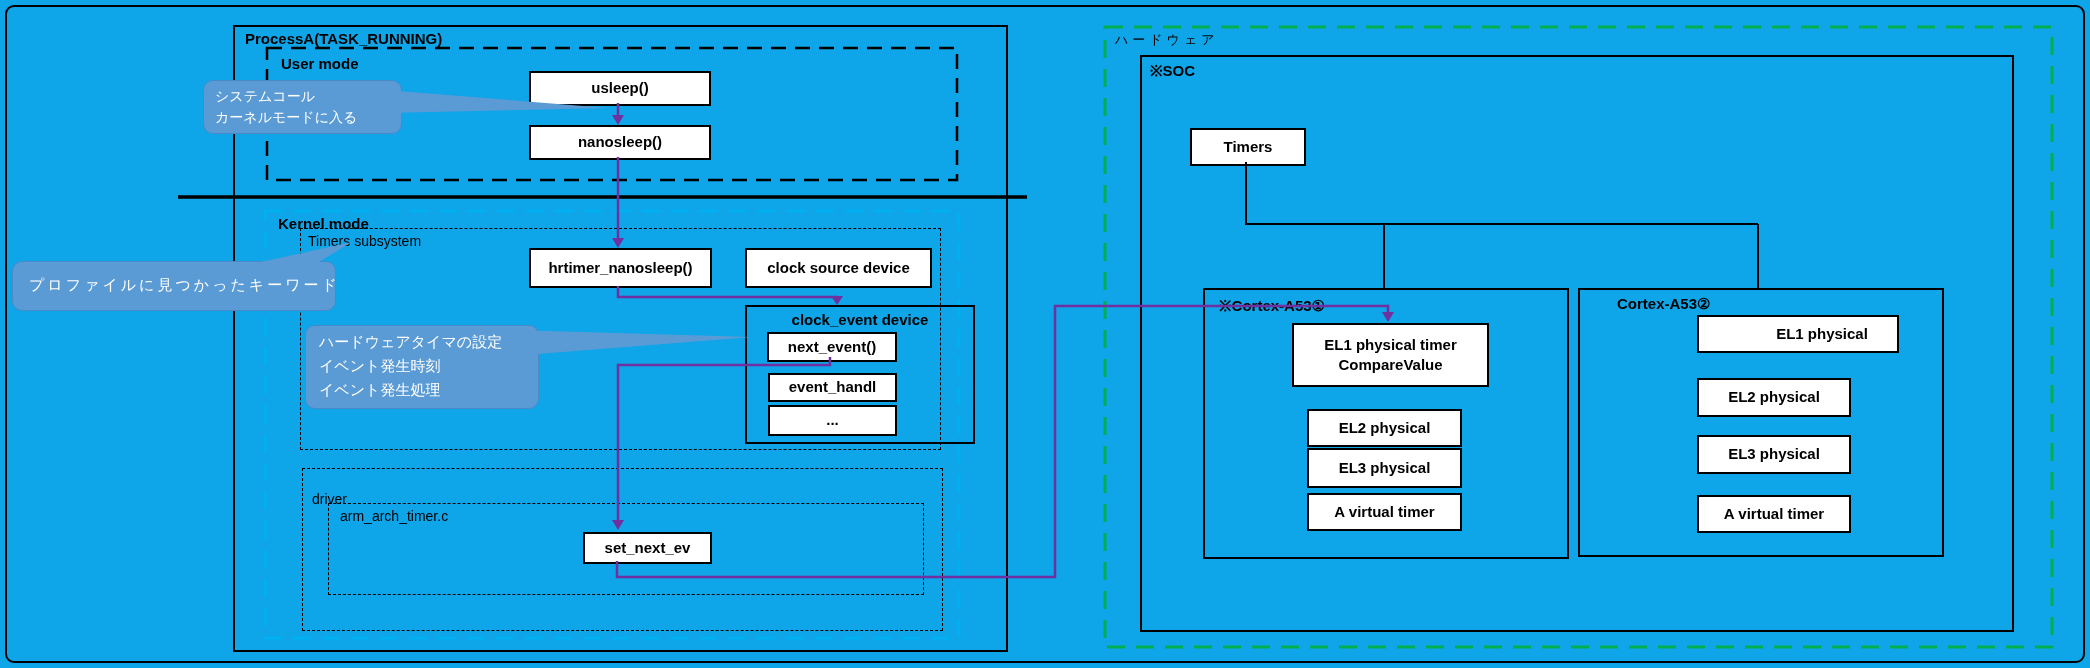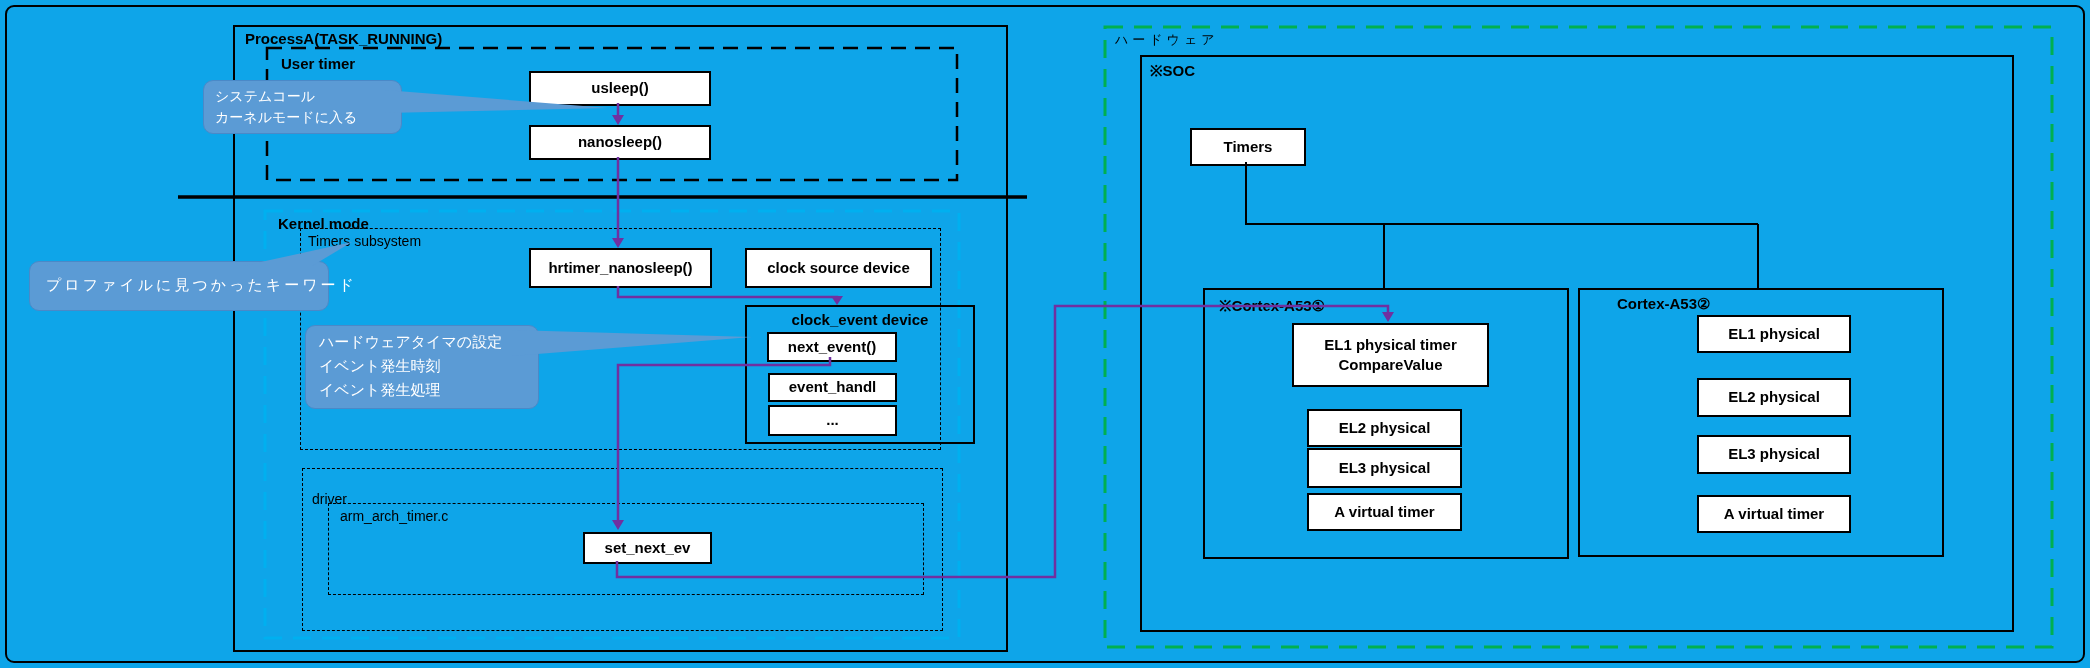--- a/index.html
+++ b/index.html
@@ -46,21 +46,21 @@
 
   <svg id="svg-bg" width="2090" height="668">
     <rect x="267" y="48" width="690" height="132" fill="none" stroke="#000" stroke-width="2.5" stroke-dasharray="15 9"></rect>
     <rect x="265" y="211" width="694" height="427" fill="none" style="stroke:var(--cyan)" stroke-width="3" stroke-dasharray="18 11"></rect>
     <rect x="1105" y="27" width="947" height="620" fill="none" style="stroke:var(--green)" stroke-width="3" stroke-dasharray="18 11"></rect>
   </svg>
 
   <div class="container-box" style="left:233px; top:25px; width:771px; height:623px; border-width:2.5px;"></div>
   <div class="region-label" style="left:245px; top:30px;">ProcessA(TASK_RUNNING)</div>
 
-  <div class="region-label" style="left:281px; top:55px;">User timer</div>
+  <div class="region-label" style="left:281px; top:55px;">User mode</div>
 
   <div class="solid-box" style="left:529px; top:71px; width:178px; height:31px;">usleep()</div>
   <div class="solid-box" style="left:529px; top:125px; width:178px; height:31px;">nanosleep()</div>
 
   <div class="region-label" style="left:278px; top:215px;">Kernel mode</div>
 
   <div class="thin-dashed-box" style="left:300px; top:228px; width:639px; height:220px;"></div>
   <div class="plain-label" style="left:308px; top:233px;">Timers subsystem</div>
 
   <div class="solid-box" style="left:745px; top:248px; width:183px; height:36px;">clock source device</div>
@@ -79,21 +79,21 @@
   <div class="thin-dashed-box" style="left:328px; top:503px; width:594px; height:90px;"></div>
   <div class="plain-label" style="left:340px; top:508px;">arm_arch_timer.c</div>
 
   <div class="solid-box" style="left:583px; top:532px; width:125px; height:28px;text-align:center;">set_next_ev</div>
 
   <div class="callout" style="left:203px; top:80px; width:197px; height:52px;">
     <div class="cl-line" style="position:absolute; left:11px; top:7px; font-size:14px;">システムコール</div>
     <div class="cl-line" style="position:absolute; left:11px; top:28px; font-size:14px;">カーネルモードに入る</div>
   </div>
 
-  <div class="callout jp-serif" style="left:29px; top:261px; width:298px; height:48px;">
+  <div class="callout jp-serif" style="left:12px; top:261px; width:298px; height:48px;padding-left:24px;">
     <div class="cl-line" style="position:absolute; left:16px; top:14px; font-size:15px; letter-spacing:3px;">プロファイルに見つかったキーワード</div>
   </div>
 
   <div class="callout" style="left:305px; top:325px; width:232px; height:82px;">
     <div class="cl-line" style="position:absolute; left:13px; top:7px; font-size:15px;">ハードウェアタイマの設定</div>
     <div class="cl-line" style="position:absolute; left:13px; top:31px; font-size:15px;">イベント発生時刻</div>
     <div class="cl-line" style="position:absolute; left:13px; top:55px; font-size:15px;">イベント発生処理</div>
   </div>
 
   <div class="plain-label jp-serif" style="left:1115px; top:31px; font-size:13px; letter-spacing:4px;">ハードウェア</div>
@@ -111,21 +111,21 @@
         <div>CompareValue</div>
       </div>
     </div>
     <div class="solid-box" style="left:102px; top:119px; width:151px; height:34px;">EL2 physical</div>
     <div class="solid-box" style="left:102px; top:158px; width:151px; height:36px;">EL3 physical</div>
     <div class="solid-box" style="left:102px; top:203px; width:151px; height:34px;">A virtual timer</div>
   </div>
 
   <div class="container-box" style="left:1578px; top:288px; width:362px; height:265px;">
     <div class="region-label" style="left:14px; top:5px;margin-left:23px;">Cortex-A53②</div>
-    <div class="solid-box" style="left:117px; top:25px; width:150px; height:34px;">EL1 physical</div>
+    <div class="solid-box" style="left:117px; top:25px; width:150px; height:34px;padding-left:48px;">EL1 physical</div>
     <div class="solid-box" style="left:117px; top:88px; width:150px; height:35px;">EL2 physical</div>
     <div class="solid-box" style="left:117px; top:145px; width:150px; height:35px;">EL3 physical</div>
     <div class="solid-box" style="left:117px; top:205px; width:150px; height:34px;">A virtual timer</div>
   </div>
 
   <svg id="svg-fg" width="2090" height="668">
 
     <line x1="178" y1="197" x2="1027" y2="197" stroke="#000" stroke-width="3.5"></line>
 
     <path d="M1246 162 V224 H1758 M1384 224 V288 M1758 224 V288" fill="none" stroke="#000" stroke-width="2"></path>

